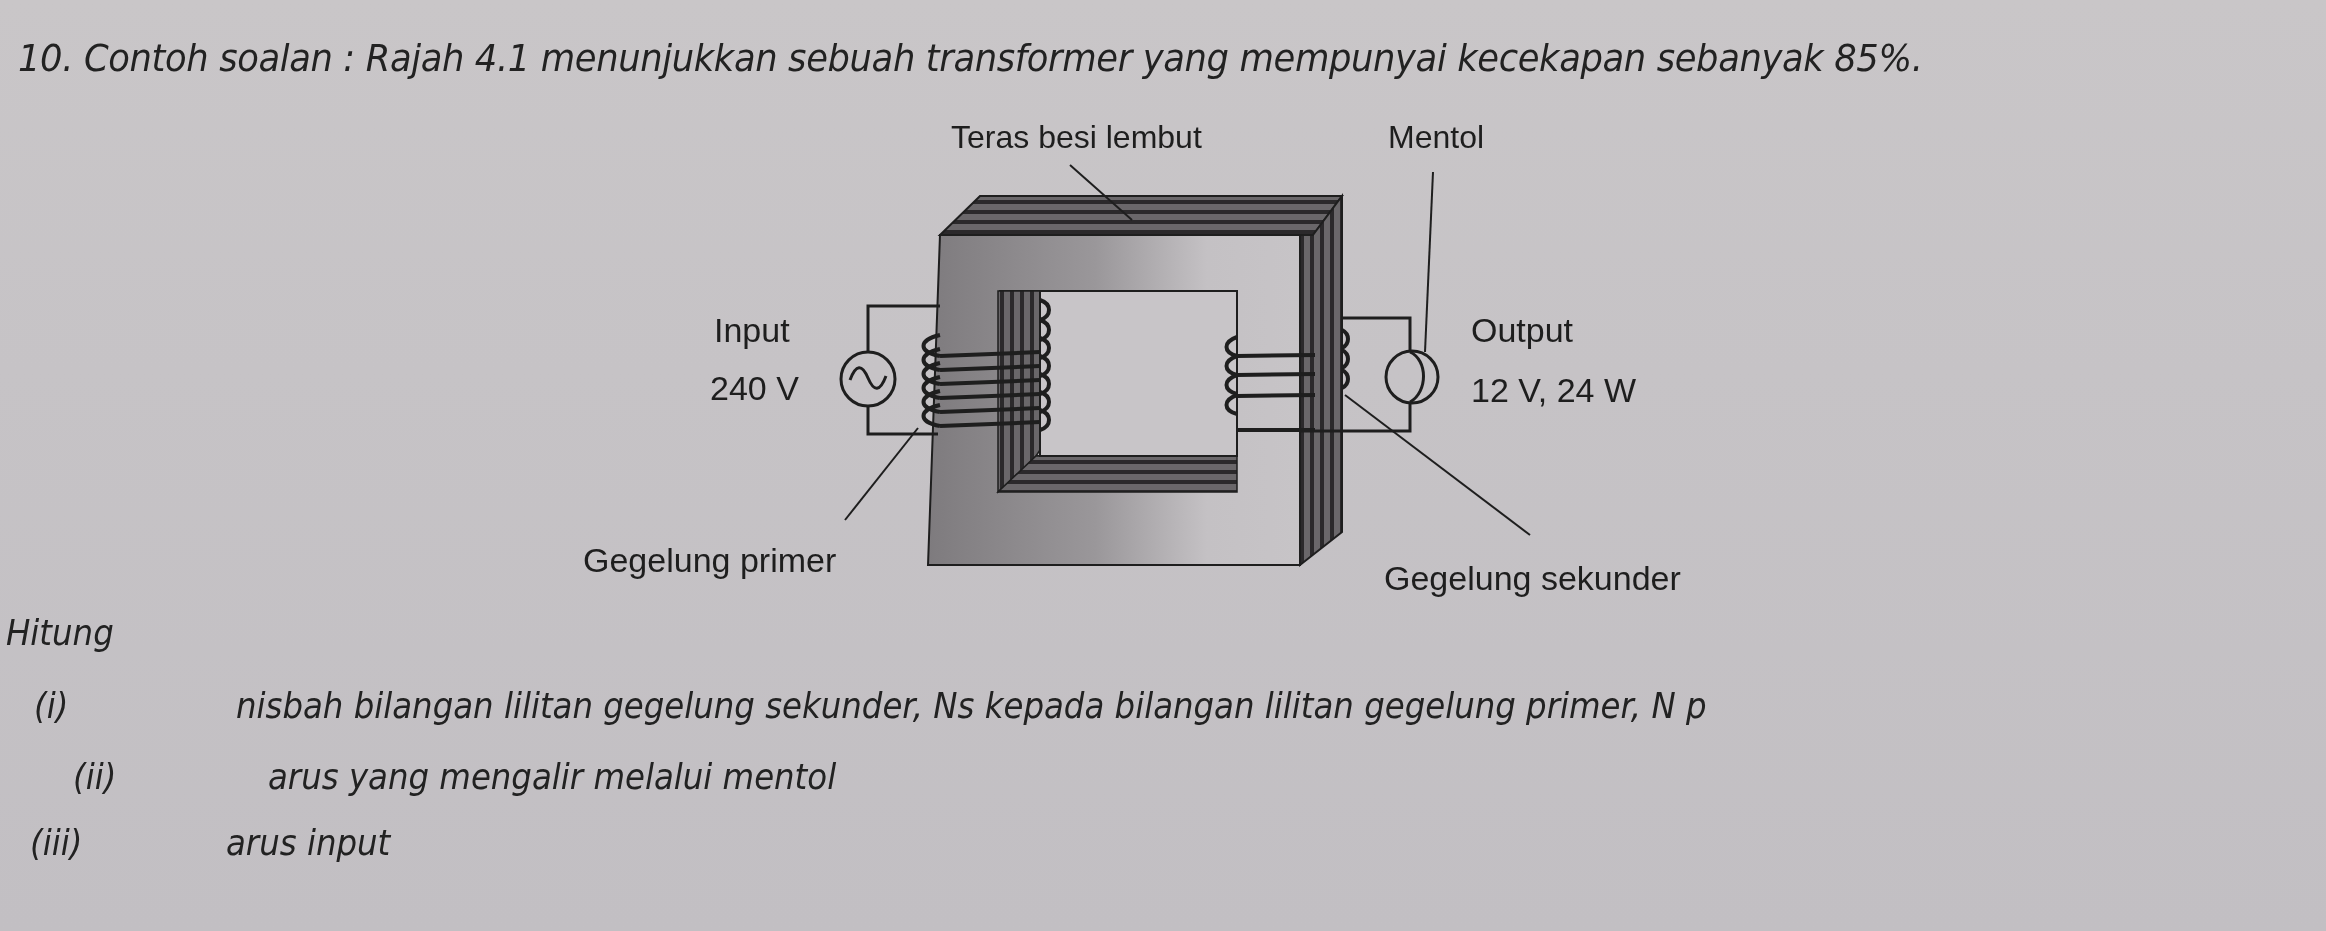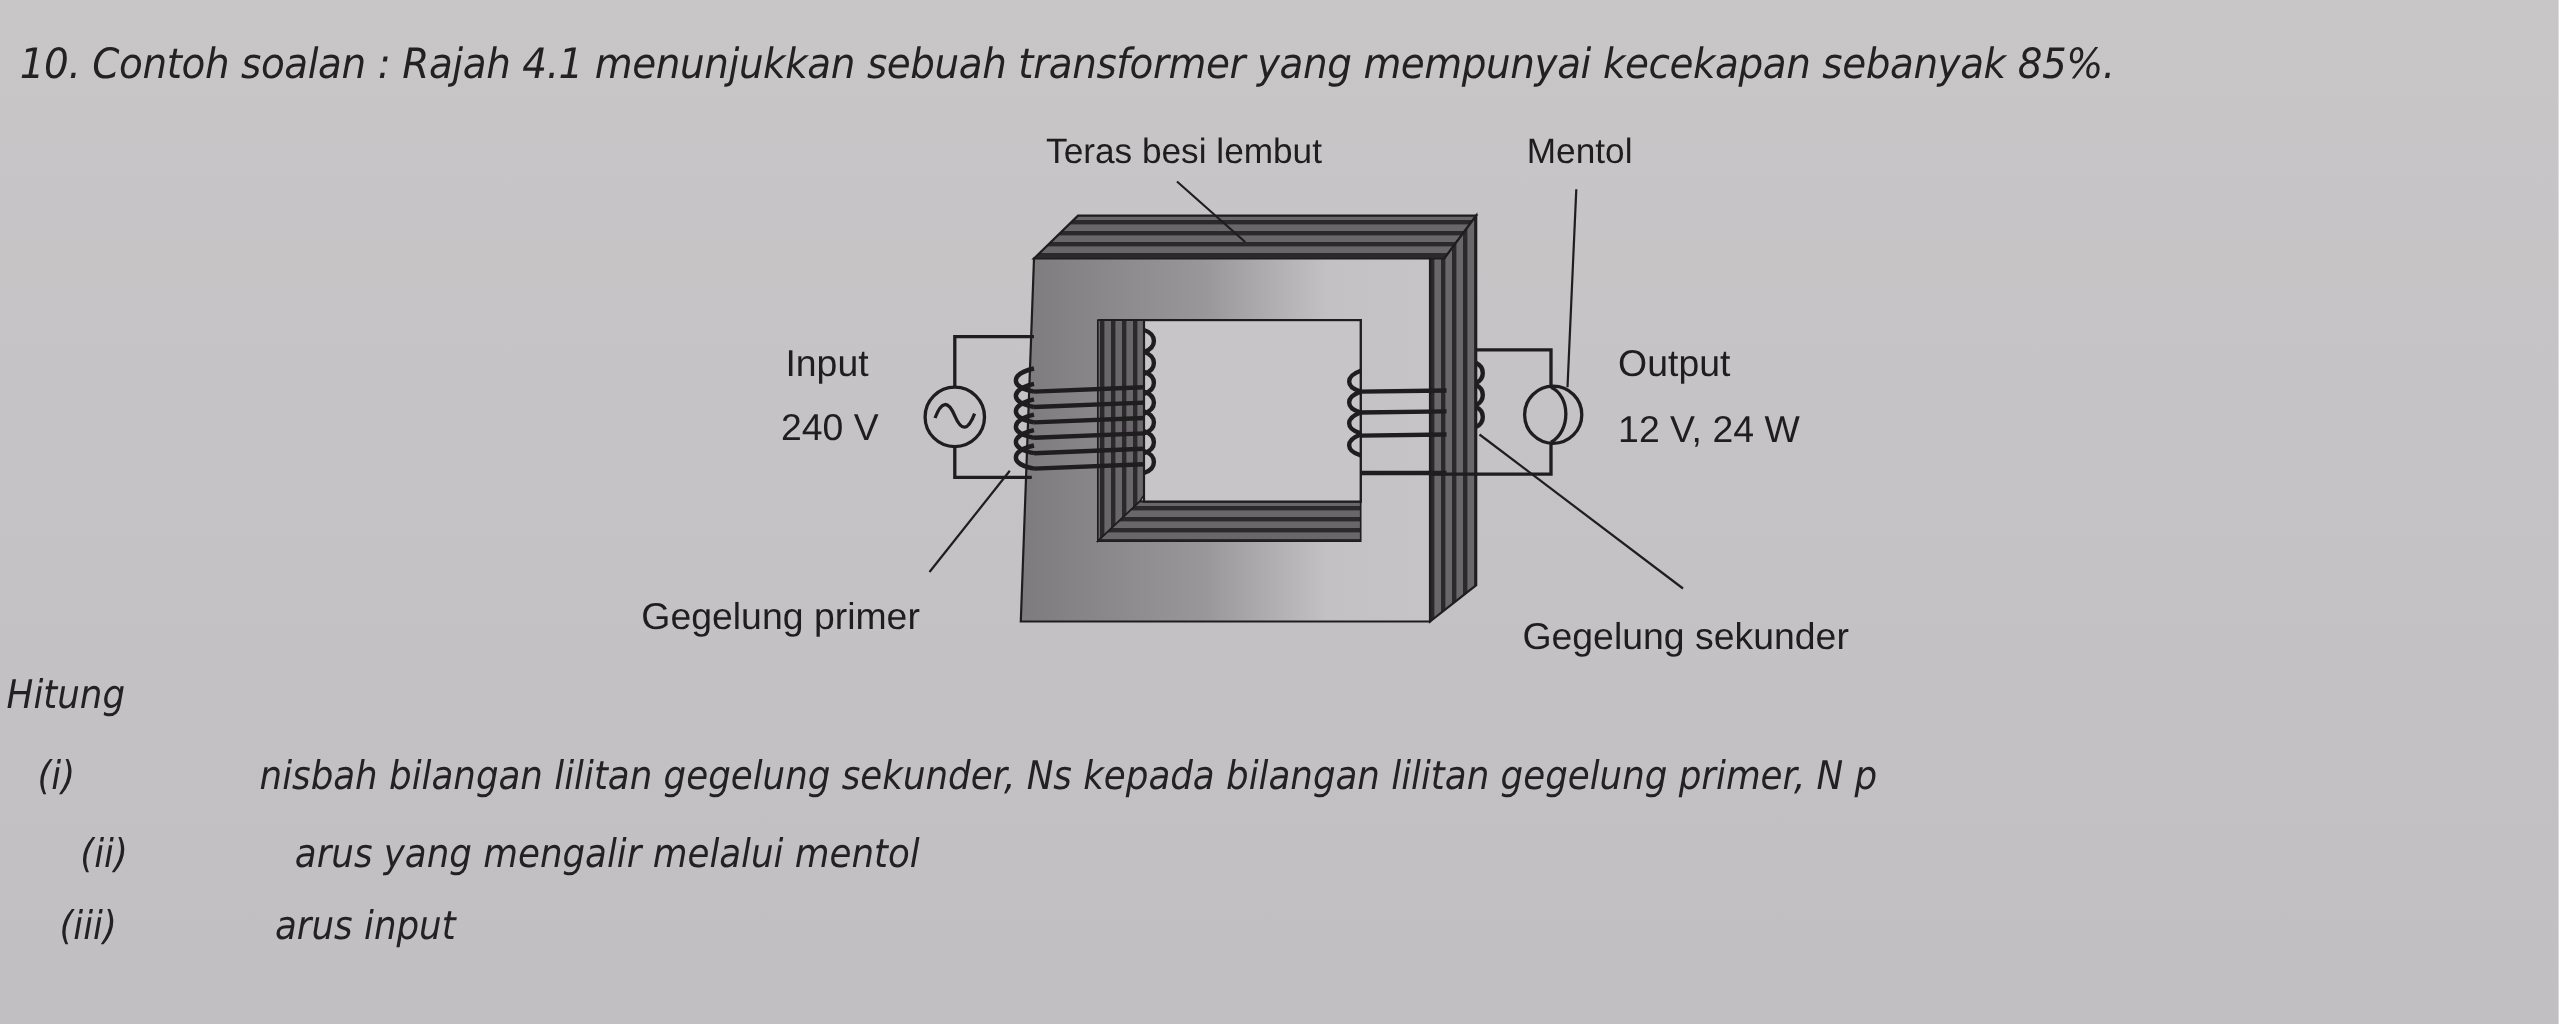--- a/index.html
+++ b/index.html
@@ -186,16 +186,16 @@
 <div class="task" style="left:34px; top:685px; width:2200px; height:44px;">
   <span class="num">(i)</span>
   <span class="txt" style="left:202px;">nisbah bilangan lilitan gegelung sekunder, Ns kepada bilangan lilitan gegelung primer, N p</span>
 </div>
 
 <div class="task" style="left:32px; top:756px; width:1200px; height:44px;margin-left:41px;">
   <span class="num">(ii)</span>
   <span class="txt" style="left:195px;">arus yang mengalir melalui mentol</span>
 </div>
 
-<div class="task" style="left:30px; top:822px; width:800px; height:44px;margin-left:24px;">
+<div class="task" style="left:30px; top:822px; width:800px; height:44px;">
   <span class="num">(iii)</span>
   <span class="txt" style="left:196px;">arus input</span>
 </div>
 
 </body></html>

